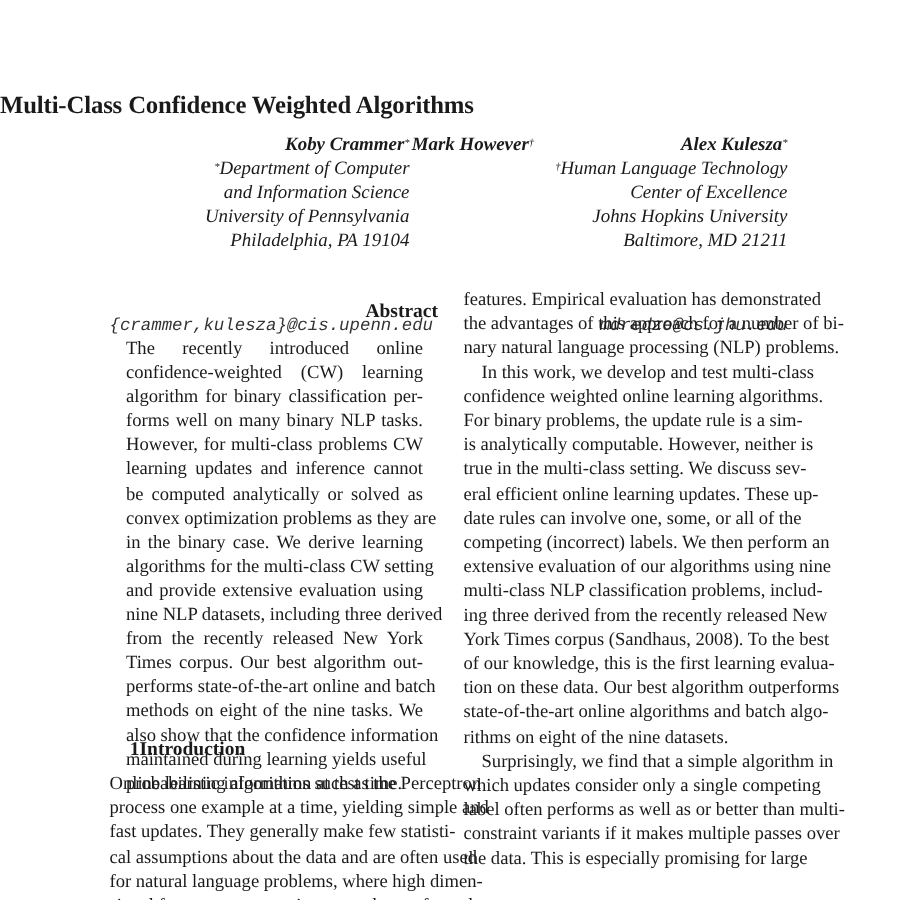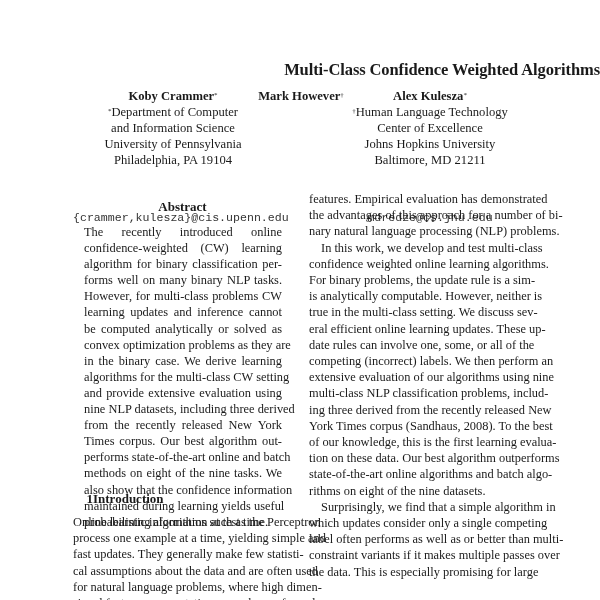--- a/index.html
+++ b/index.html
@@ -1,28 +1,28 @@
 <!DOCTYPE html>
 <html><head>
 <meta charset="utf-8">
 <style>
   html, body { margin: 0; padding: 0; background: #ffffff; }
   body { width: 600px; height: 600px; overflow: hidden; position: relative;
          font-family: "Liberation Serif", "DejaVu Serif", serif; color: #1a1a1a; }
   .abs { position: absolute; text-align: right; }
-  .title { left: 0; width: 600px; top: 60px; text-align: right;
+  .title { left: 0; width: 600px; top: 60px; text-align: left;
            font-weight: bold; font-size: 16.5px; letter-spacing: -0.1px; }
-  .author-block { top: 88px; text-align: center; font-size: 12.6px; line-height: 16px; }
+  .author-block { top: 88px; text-align: right; font-size: 12.6px; line-height: 16px; font-style: italic; }
   .author-name { font-weight: bold; }
   .aff-line { }
   .email { font-family: "Liberation Mono", "DejaVu Sans Mono", monospace; font-size: 11.6px; color: #333; margin-top: 42px; }
   sup { font-size: 7px; vertical-align: top; position: relative; top: -1px; }
   .col { font-size: 12.4px; line-height: 16.2px; text-align: justify; }
   .right-col { left: 309px; width: 219px; top: 191px; }
-  .abstract-heading { left: 73px; width: 219px; top: 199px; text-align: center;
+  .abstract-heading { left: 73px; width: 219px; top: 199px; 
                       font-weight: bold; font-size: 13px; }
   .abstract-body { left: 84px; width: 198px; top: 224px; font-size: 12.4px; line-height: 16.1px;
                    text-align: justify; }
   .intro-heading { left: 73px; top: 491px; font-weight: bold; font-size: 13px; }
   .intro-heading .num { display: inline-block; width: 20px; }
   .intro-body { left: 73px; width: 219px; top: 514px; }
   .indent { text-indent: 12px; }
   .line { display: block; text-align: justify; text-align-last: justify; white-space: nowrap; }
   .line.last { text-align-last: left; }
 </style>

